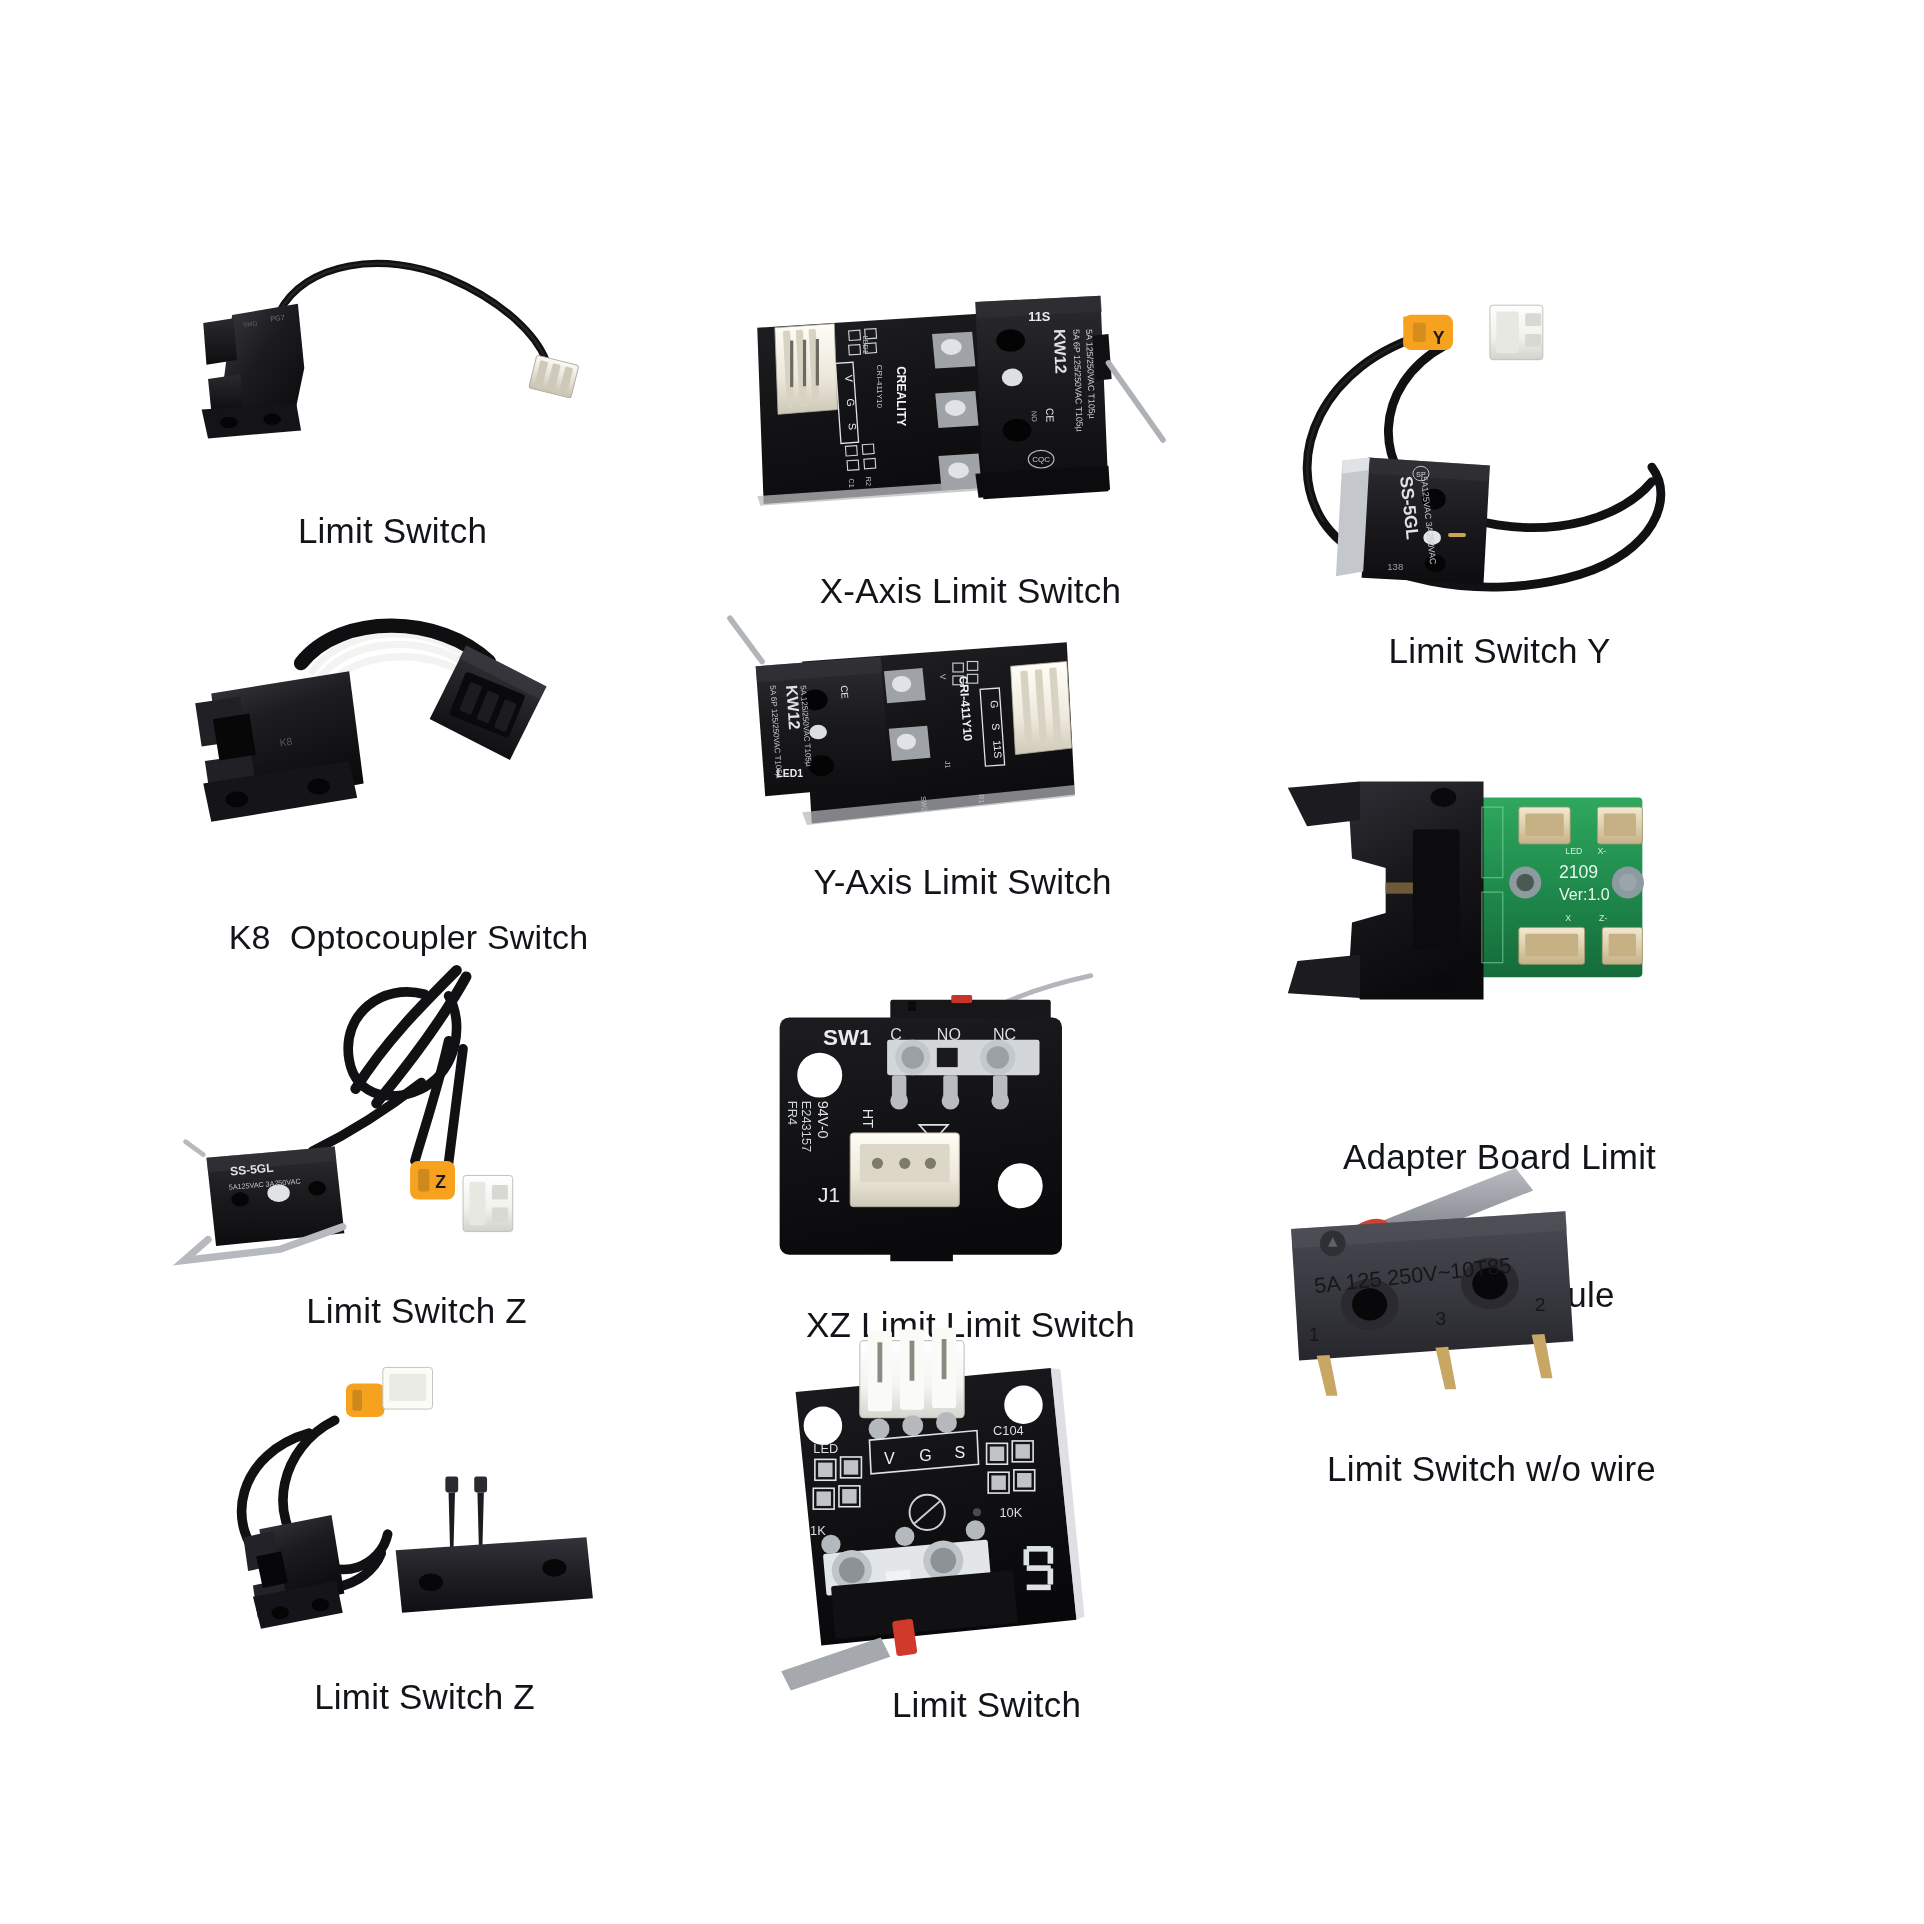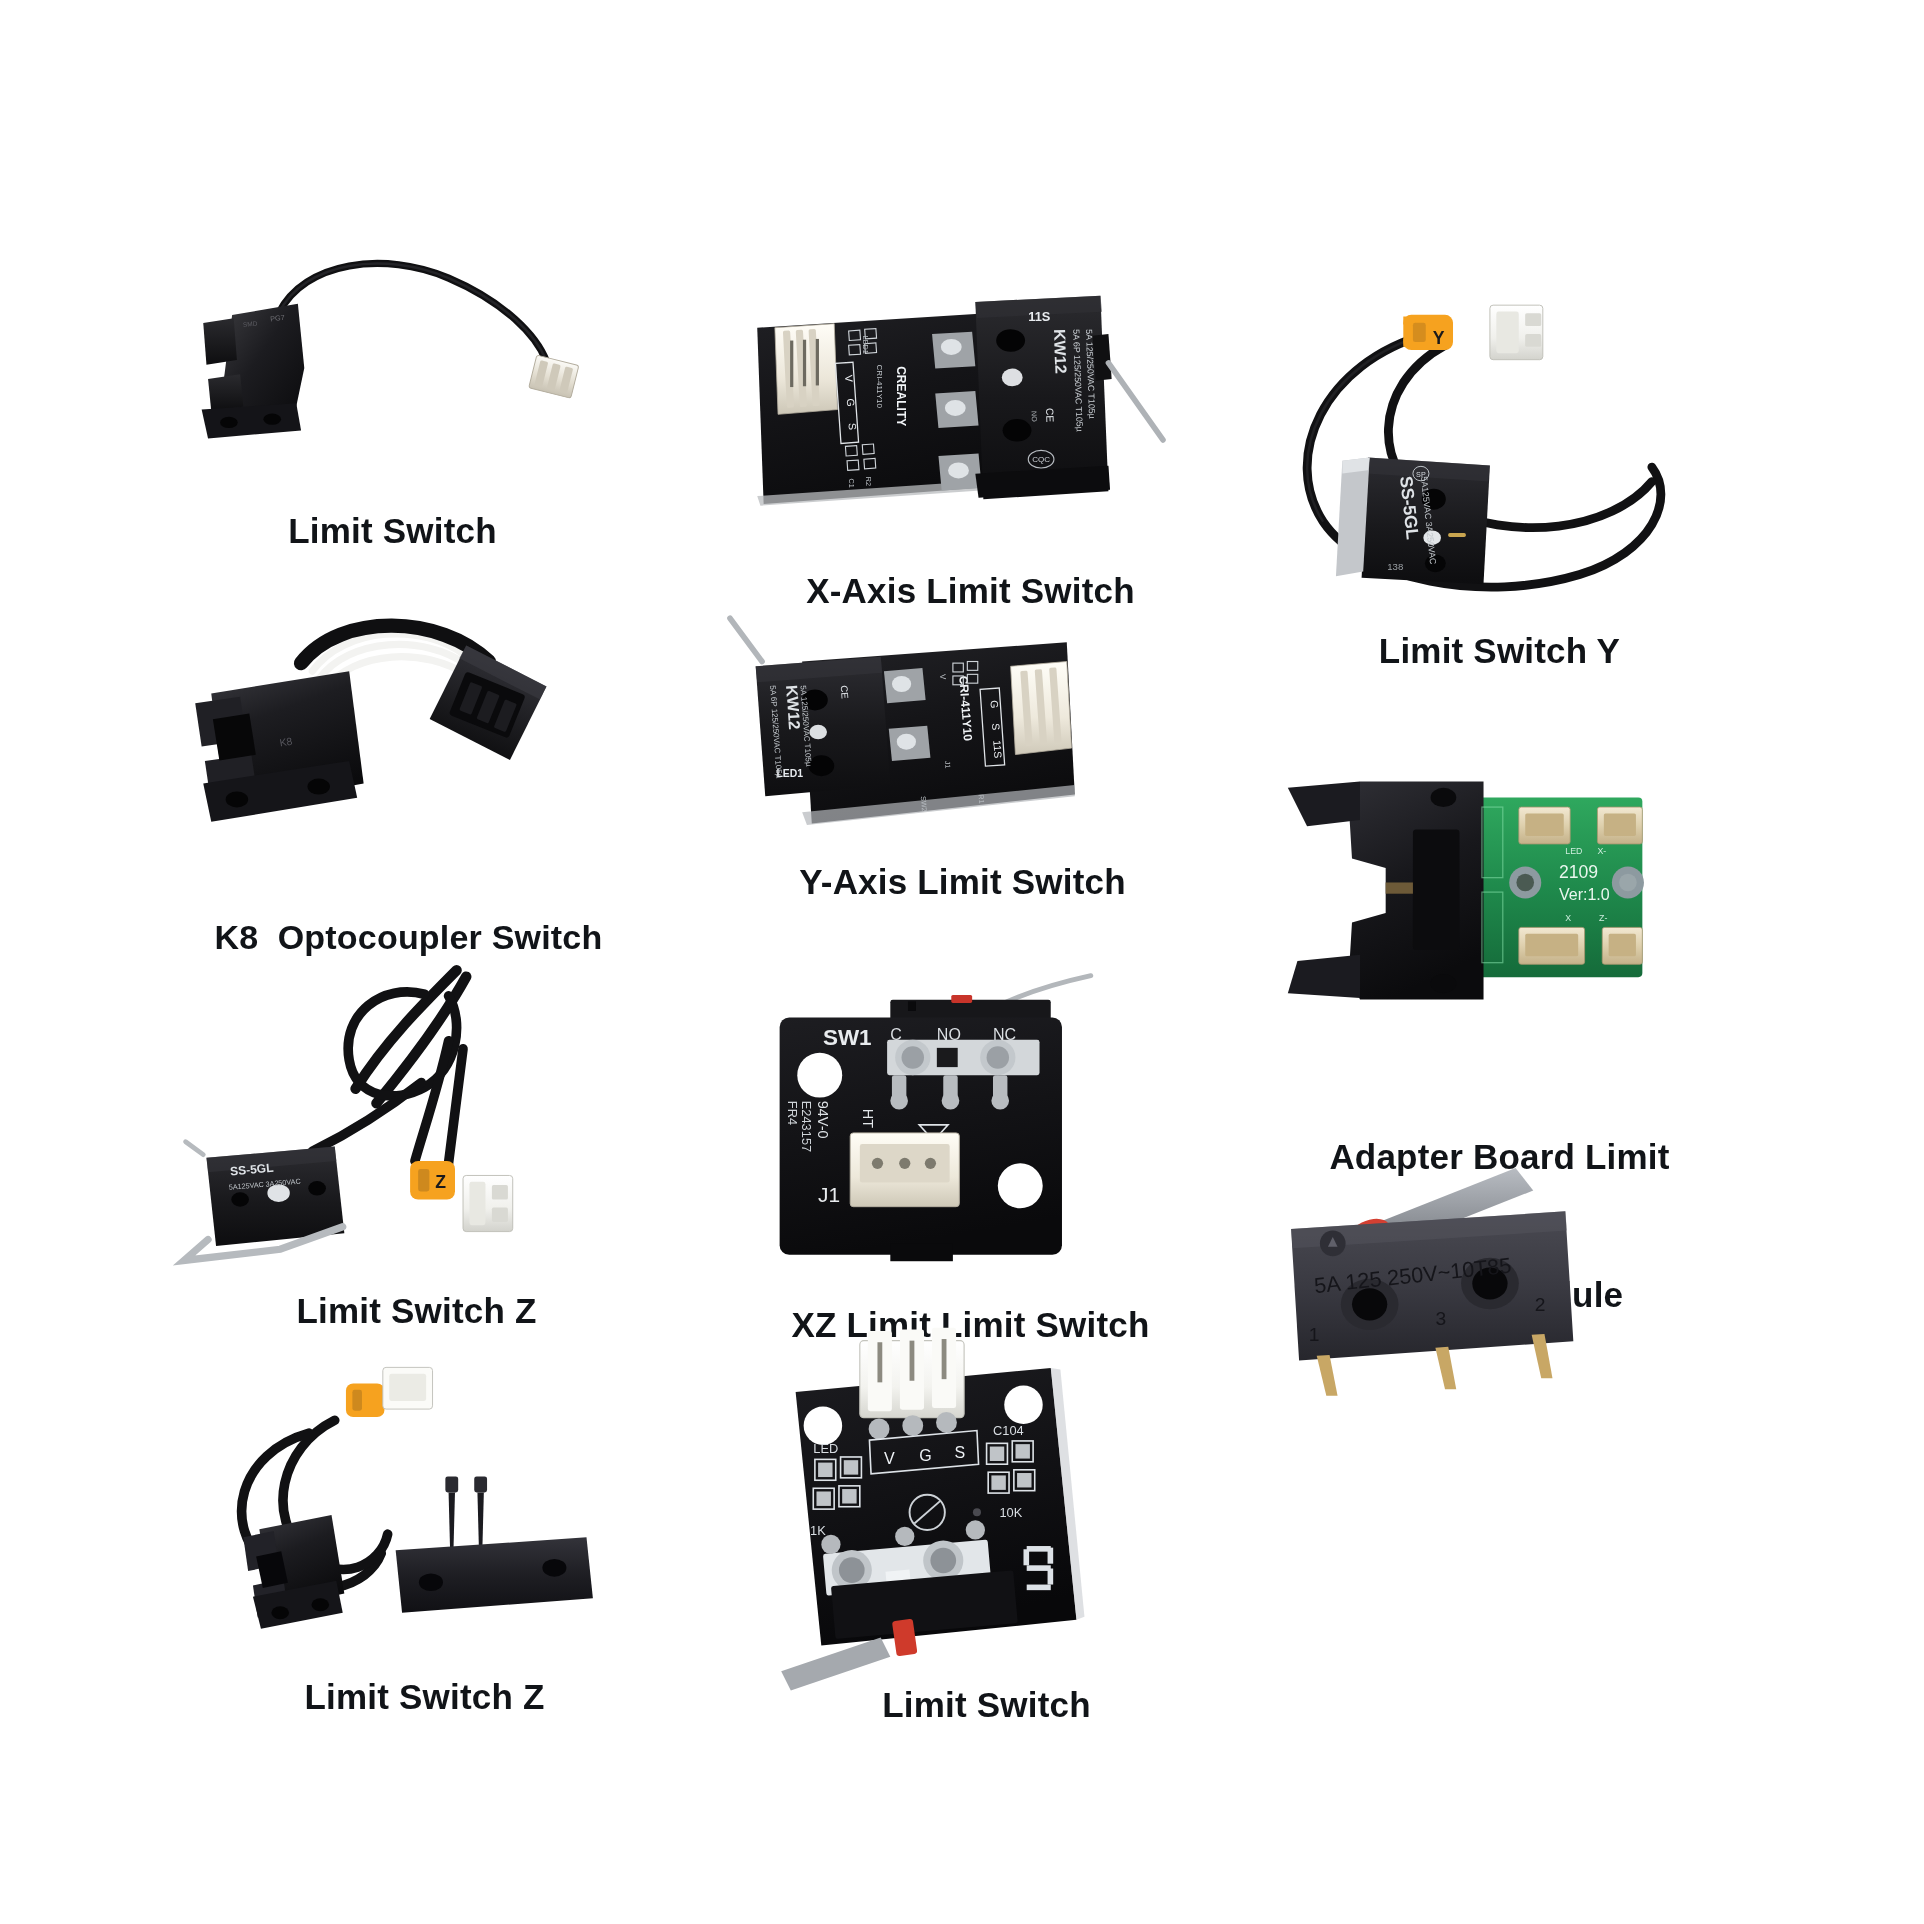--- a/index.html
+++ b/index.html
@@ -1,21 +1,21 @@
 <!DOCTYPE html>
 <html style="font-size:13px"><head>
 <meta charset="utf-8">
 <style>
   html,body{margin:0;padding:0;background:#ffffff;}
   body{width:1925px;height:1925px;font-family:"Liberation Sans",sans-serif;color:#0d0d0d;overflow:hidden;}
   .sheet{position:relative;width:1925px;height:1925px;background:#fff;}
   .cell{position:absolute;}
   .caption{
     font-family:"Liberation Sans",sans-serif;
-    font-weight:700;
+    font-weight:400;
     color:#111418;
     text-align:center;
     letter-spacing:0.2px;
     white-space:pre;
     line-height:1.32;
   }
   .cap-lg{font-size:35px;}
   .cap-sm{font-size:34px;}
   .photo{position:relative;}
   svg{display:block;overflow:visible;}
@@ -564,20 +564,21 @@
         <text x="210" y="212" font-size="24" fill="#15151a">3</text>
         <text x="334" y="194" font-size="24" fill="#15151a">2</text>
 
         <g fill="#c8a765">
           <path d="M62 250 L78 249 L88 300 L74 300 Z"></path>
           <path d="M210 240 L226 239 L236 292 L222 292 Z"></path>
           <path d="M330 224 L346 223 L356 278 L342 278 Z"></path>
         </g>
       </svg>
     </div>
+    <div class="caption cap-lg" style="margin-top:50px;">Limit Switch w/o wire</div>
   </div>
 
   <div class="cell" style="left:192px;top:1364px;width:465px;height:401px;">
     <div class="photo">
       <svg width="449" height="289" viewBox="0 0 560 360">
         <defs>
           <linearGradient id="optZ" x1="0" y1="0" x2="0.4" y2="1">
             <stop offset="0" stop-color="#36363c"></stop>
               <stop offset="0.45" stop-color="#1c1c20"></stop>
               <stop offset="1" stop-color="#0b0b0d"></stop>

